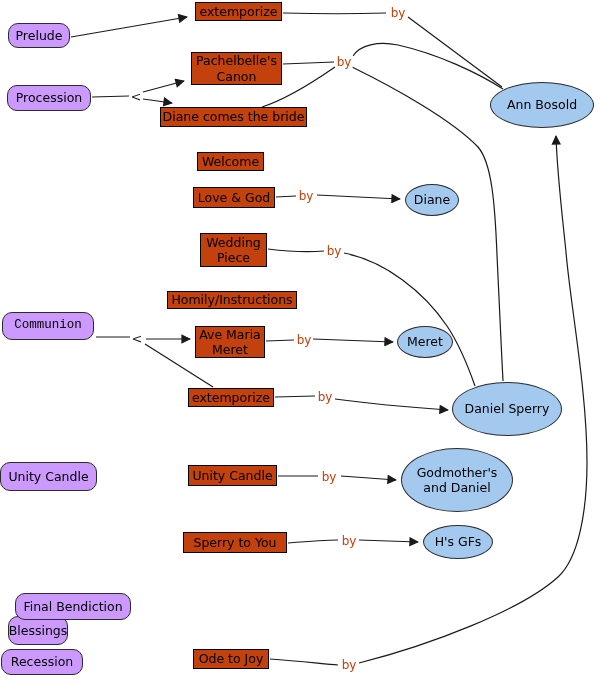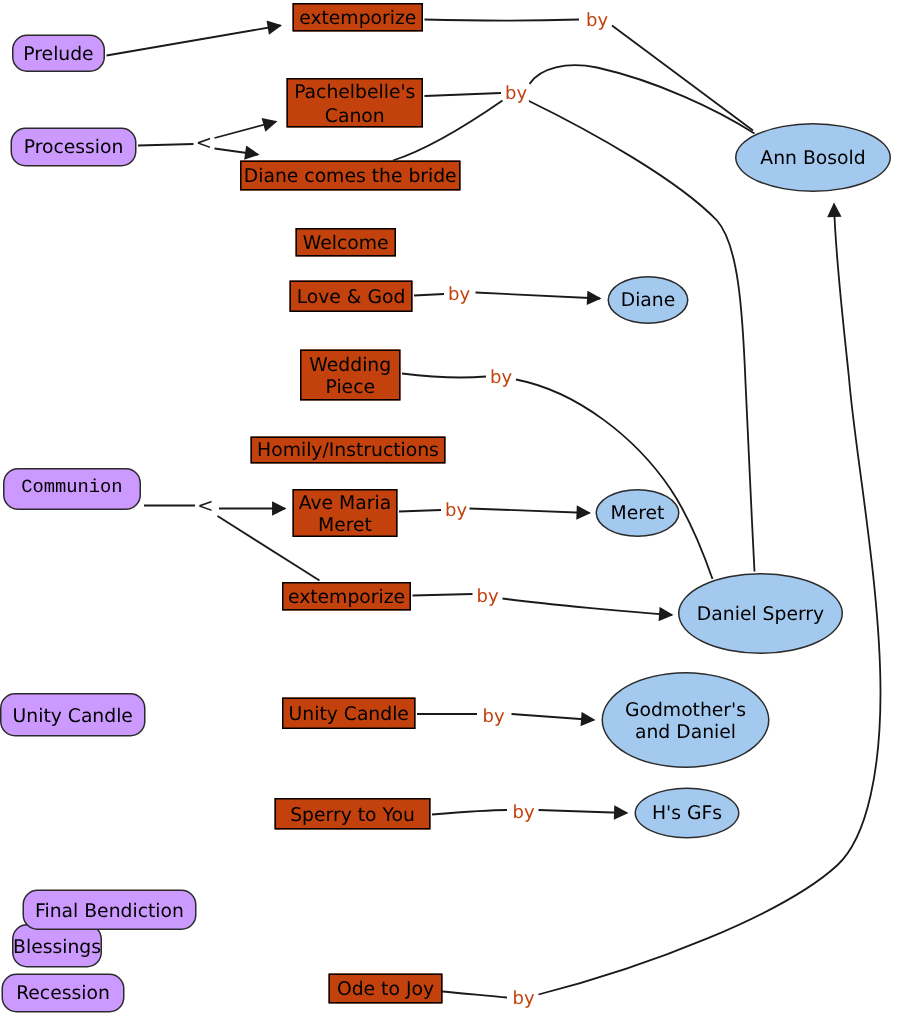--- a/index.html
+++ b/index.html
@@ -72,21 +72,21 @@
   <div class="node song" style="left:197px;top:152px;width:67px;height:19px;">Welcome</div>
   <div class="node song" style="left:193px;top:187px;width:82px;height:21px;">Love &amp; God</div>
   <div class="node song" style="left:200px;top:233px;width:67px;height:34px;">Wedding
 Piece</div>
   <div class="node song" style="left:167px;top:291px;width:130px;height:18px;">Homily/Instructions</div>
   <div class="node song" style="left:195px;top:326px;width:70px;height:32px;">Ave Maria
 Meret</div>
   <div class="node song" style="left:188px;top:388px;width:86px;height:19px;">extemporize</div>
   <div class="node song" style="left:188px;top:465px;width:89px;height:21px;">Unity Candle</div>
   <div class="node song" style="left:183px;top:532px;width:104px;height:21px;">Sperry to You</div>
-  <div class="node song" style="left:193px;top:649px;width:76px;height:20px;margin-left:26px;">Ode to Joy</div>
+  <div class="node song" style="left:193px;top:649px;width:76px;height:20px;">Ode to Joy</div>
 
   <div class="node oval" style="left:490px;top:82px;width:104px;height:46px;">Ann Bosold</div>
   <div class="node oval" style="left:405px;top:184px;width:54px;height:32px;">Diane</div>
   <div class="node oval" style="left:397px;top:326px;width:56px;height:32px;">Meret</div>
   <div class="node oval" style="left:452px;top:382px;width:110px;height:54px;">Daniel Sperry</div>
   <div class="node oval" style="left:401px;top:448px;width:112px;height:64px;">Godmother's
 and Daniel</div>
   <div class="node oval" style="left:423px;top:525px;width:70px;height:34px;">H's GFs</div>
 
   <span class="edge-label" style="left:398px;top:13px;">by</span>

